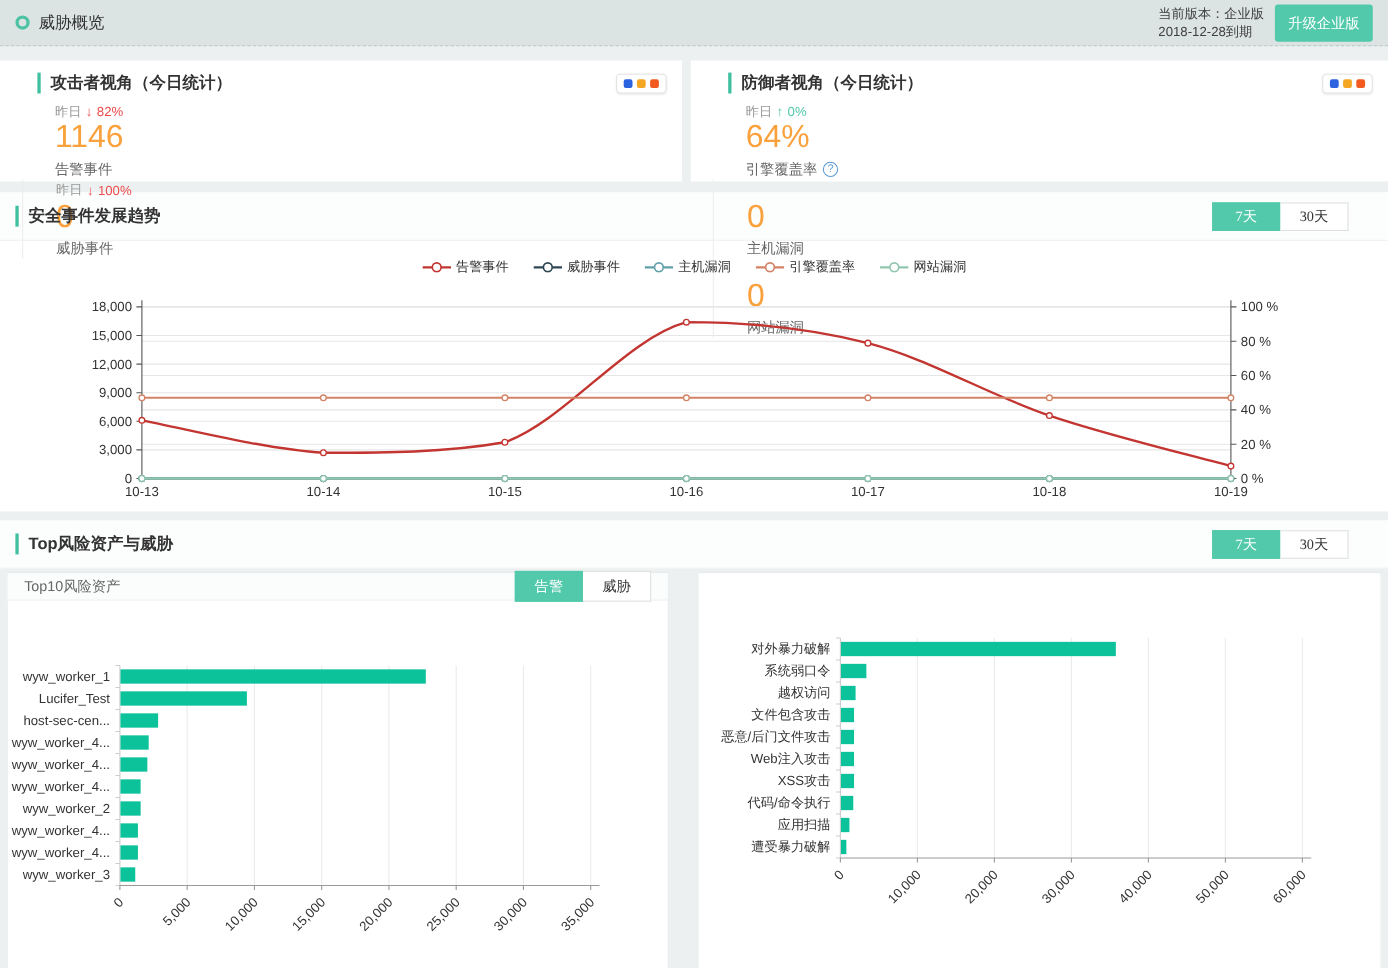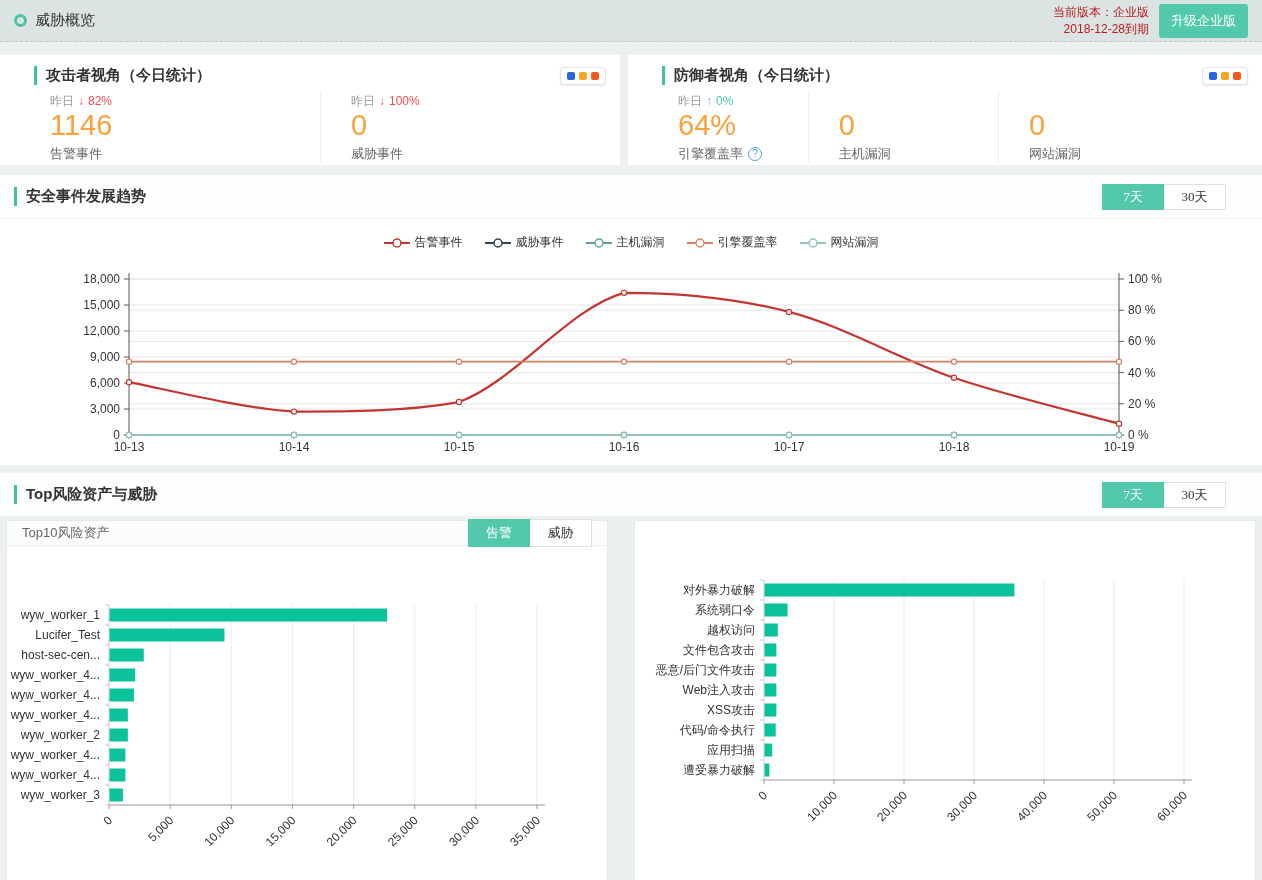--- a/index.html
+++ b/index.html
@@ -13,21 +13,21 @@
   }
   
   .topbar {
     height: 42px; background: #dce3e3;
     border-bottom: 1px dashed #c4cdcd;
     display: flex; align-items: center; padding: 0 14px;
   }
   .ring-icon { width: 13px; height: 13px; border: 3px solid #4cc3a3; border-radius: 50%; flex: 0 0 auto; }
   .topbar-title { font-size: 15px; color: #333; margin-left: 8px; }
   .topbar-right { margin-left: auto; display: flex; align-items: center; gap: 10px; }
-  .version-text { font-size: 12px; color: #b91c1c; text-align: right; line-height: 1.35; margin-left: 38px; }
+  .version-text { font-size: 12px; color: #404040; text-align: left; line-height: 1.35; margin-left: 38px; }
   .upgrade-btn {
     background: #52c9aa; color: #fff; border: none; font-size: 13px;
     padding: 8px 12px; border-radius: 3px; cursor: pointer;
     font-family: inherit;
   }
   
   .stat-row { display: flex; gap: 8px; margin-top: 13px; height: 110px; }
   .stat-card { background: #fff; padding-top: 11px; padding-left: 20px; }
   .stat-card.attacker { flex: 0 0 620px; }
   .stat-card.defender { flex: 1 1 auto; }
@@ -35,21 +35,21 @@
   .accent-title { border-left: 3px solid #40c0a0; padding-left: 9px; font-size: 15px; font-weight: bold; color: #333; }
   .dots-menu {
     margin-left: auto; display: flex; align-items: center; gap: 4px;
     border: 1px solid #e3e3e3; border-radius: 4px; padding: 4px 6px;
     background: #fff; box-shadow: 0 1px 2px rgba(0,0,0,.08); cursor: pointer;
   }
   .dot { width: 8px; height: 8px; border-radius: 2px; display: inline-block; }
   .dot.blue { background: #2b62e0; }
   .dot.yellow { background: #f5a623; }
   .dot.orange { background: #f25a1f; }
-  .stat-body { display: flex; height: 72px; }
+  .stat-body { display: flex; height: 72px; flex-direction: column; }
   .stat-col { padding-left: 30px; padding-top: 2px; }
   .stat-card.attacker .stat-col { flex: 0 0 50%; }
   .stat-card.defender .stat-col:nth-child(1) { flex: 0 0 26%; }
   .stat-card.defender .stat-col:nth-child(2) { flex: 0 0 31%; }
   .stat-card.defender .stat-col:nth-child(3) { flex: 1 1 auto; }
   .stat-col + .stat-col { border-left: 1px solid #ededed; }
   .yesterday-row { font-size: 12px; height: 16px; display: flex; align-items: center; gap: 4px; }
   .yesterday-label { color: #999; }
   .trend-red { color: #ef4d4d; font-weight: bold; }
   .trend-up { color: #52c9aa; font-weight: bold; }

